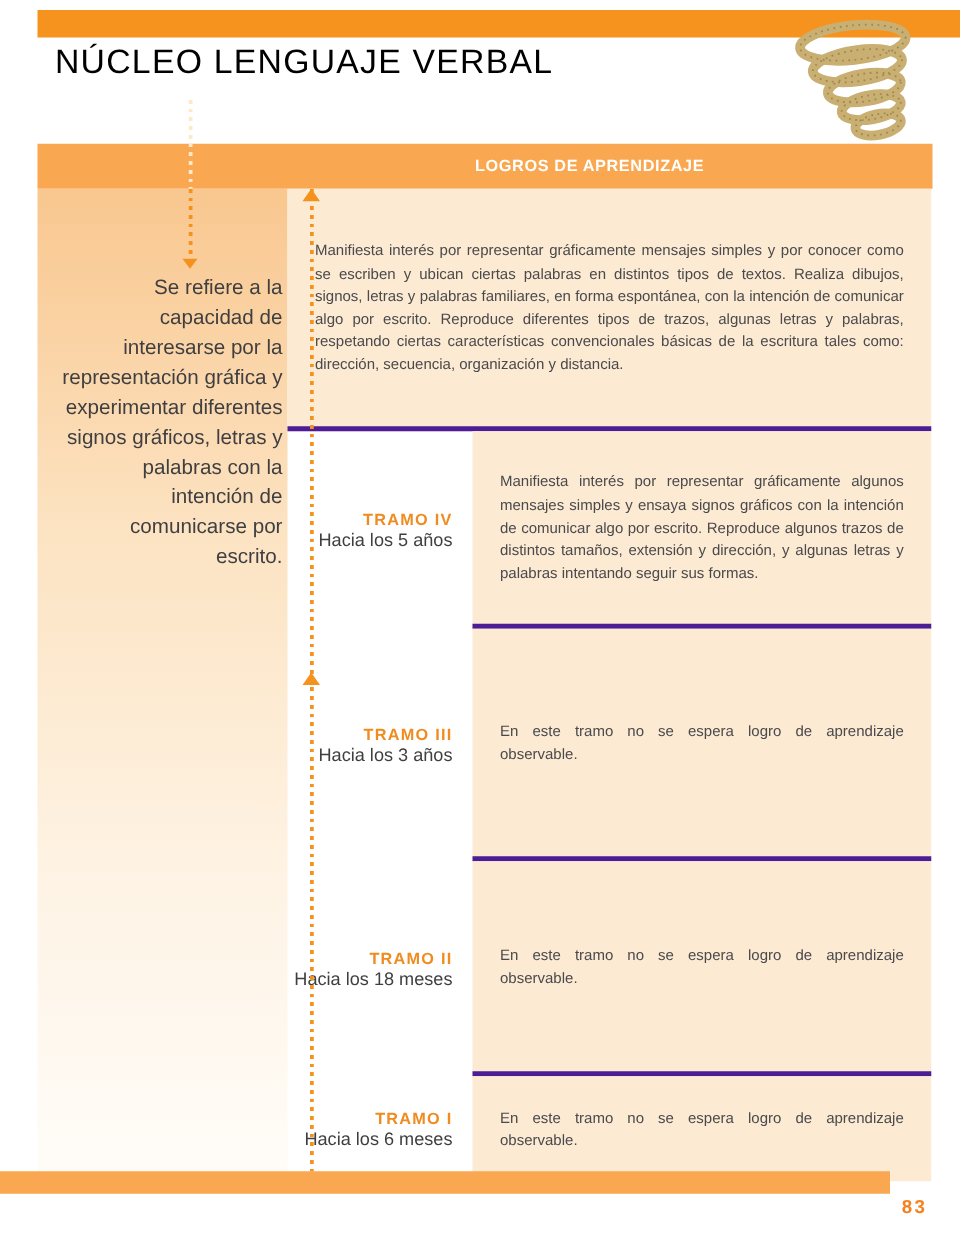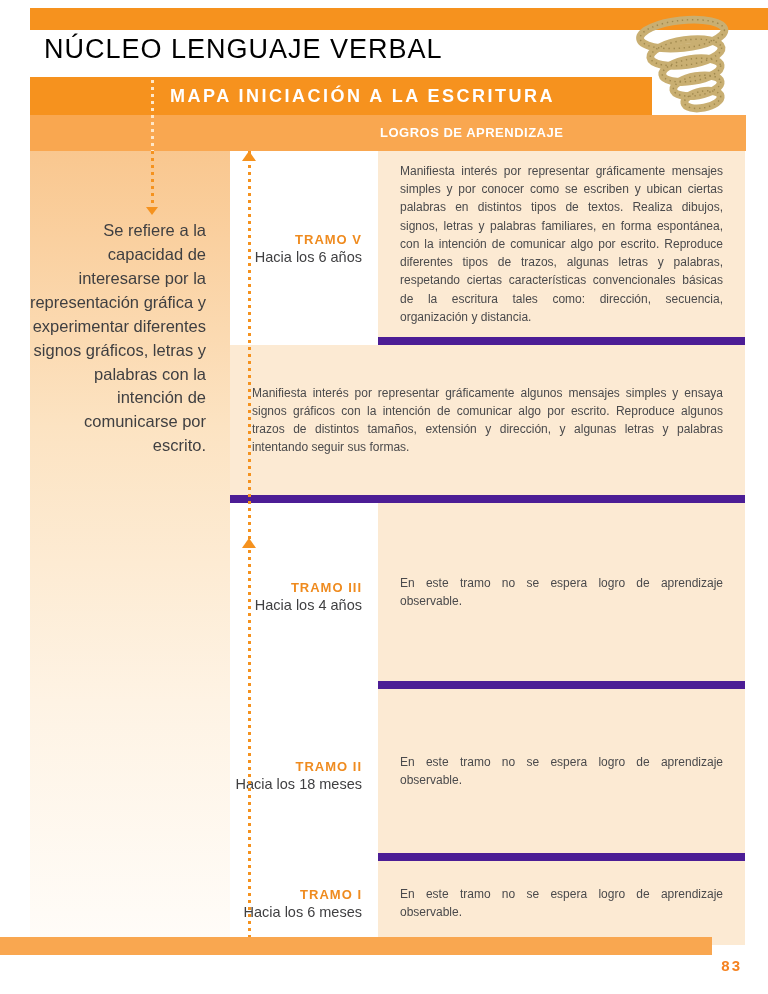--- a/index.html
+++ b/index.html
@@ -30,21 +30,21 @@
     color:#ffffff;font-size:13px;letter-spacing:0.5px;white-space:nowrap;font-weight:bold;
   }
   
   .spiral{position:absolute;right:22px;top:12px;width:122px;height:106px;z-index:5;}
   
   .sidebar{
     position:absolute;left:30px;top:151px;width:200px;height:786px;
     background:linear-gradient(180deg,#F9C78F 0%,#FCE3C2 35%,#FEF3E4 70%,#FFFCF8 100%);
   }
   .sidebar-text{
-    position:absolute;top:68px;right:24px;width:178px;margin:0;
+    position:absolute;top:68px;right:4px;width:178px;margin:0;
     text-align:right;font-size:16.5px;line-height:1.45;color:#3F3F41;
   }
   
   .vdots{position:absolute;width:3px;background-image:repeating-linear-gradient(to bottom,#F5921E 0px,#F5921E 3px,transparent 3px,transparent 7px);}
   .vdots.white{background-image:repeating-linear-gradient(to bottom,#FFE7C8 0px,#FFE7C8 3px,transparent 3px,transparent 7px);}
   .side-dots-upper{left:151px;top:80px;height:71px;z-index:6;}
   .side-dots-lower{left:151px;top:151px;height:54px;z-index:6;}
   .side-down-arrow{
     position:absolute;left:146px;top:207px;z-index:6;width:0;height:0;
     border-left:6px solid transparent;border-right:6px solid transparent;border-top:8px solid #F5921E;
@@ -63,21 +63,21 @@
   .row-iv{height:158px;}
   .row-iii{height:186px;}
   .row-ii{height:172px;}
   .row-i{height:84px;}
   .tramo-label-cell{width:148px;text-align:right;padding-right:16px;box-sizing:border-box;}
   .tramo-name{font-size:13px;font-weight:bold;color:#EF8B1F;letter-spacing:1px;}
   .tramo-age{font-size:14.5px;color:#3F3F41;margin-top:2px;}
   .tramo-text-cell{
     flex:1;align-self:stretch;display:flex;align-items:center;
     background:#FCEAD3;padding:12px 22px;box-sizing:border-box;
-    border-bottom:8px solid #4c1d95;
+    border-bottom:4px solid #4c1d95;
   }
   .tramo-row:last-child .tramo-text-cell{border-bottom:none;}
   .tramo-text{margin:0;font-size:12px;line-height:1.52;color:#4A4A4C;text-align:justify;}
   
   .bottom-bar{position:absolute;left:0;top:937px;width:712px;height:18px;background:#F9A750;}
   .page-number{
     position:absolute;right:26px;top:957px;
     color:#F58220;font-weight:bold;font-size:15px;letter-spacing:2px;
   }
 </style>
@@ -102,62 +102,59 @@
       <g fill="none" stroke="#8F793F" stroke-width="1.6" stroke-dasharray="1.5 4" opacity="0.7">
         <ellipse cx="62" cy="24" rx="46" ry="15" transform="rotate(-6 62 24)"></ellipse>
         <ellipse cx="66" cy="44" rx="39" ry="13.5" transform="rotate(-8 66 44)"></ellipse>
         <ellipse cx="72" cy="63" rx="32" ry="12" transform="rotate(-9 72 63)"></ellipse>
         <ellipse cx="78" cy="80" rx="26" ry="10.5" transform="rotate(-10 78 80)"></ellipse>
         <ellipse cx="84" cy="95" rx="20" ry="9" transform="rotate(-11 84 95)"></ellipse>
       </g>
     </svg>
   </div>
 
-  <div class="map-band">
-    <span class="map-title">MAPA INICIACIÓN A LA ESCRITURA</span>
-  </div>
 
   <div class="logros-band">
     <span class="logros-label">LOGROS DE APRENDIZAJE</span>
   </div>
 
   <div class="sidebar">
     <p class="sidebar-text">Se refiere a la capacidad de interesarse por la representación gráfica y experimentar diferentes signos gráficos, letras y palabras con la intención de comunicarse por escrito.</p>
   </div>
 
   <div class="vdots white side-dots-upper"></div>
   <div class="vdots side-dots-lower"></div>
   <div class="side-down-arrow"></div>
 
   <div class="vdots timeline"></div>
   <div class="tl-arrow top"></div>
   <div class="tl-arrow mid"></div>
 
   <div class="rows">
 
     <div class="tramo-row row-v">
-      <div class="tramo-label-cell">
-        <div class="tramo-name">TRAMO V</div>
-        <div class="tramo-age">Hacia los 6 años</div>
-      </div>
       <div class="tramo-text-cell">
         <p class="tramo-text">Manifiesta interés por representar gráficamente mensajes simples y por conocer como se escriben y ubican ciertas palabras en distintos tipos de textos. Realiza dibujos, signos, letras y palabras familiares, en forma espontánea, con la intención de comunicar algo por escrito. Reproduce diferentes tipos de trazos, algunas letras y palabras, respetando ciertas características convencionales básicas de la escritura tales como: dirección, secuencia, organización y distancia.</p>
       </div>
     </div>
 
     <div class="tramo-row row-iv">
+      <div class="tramo-label-cell">
+        <div class="tramo-name">TRAMO IV</div>
+        <div class="tramo-age">Hacia los 5 años</div>
+      </div>
       <div class="tramo-text-cell">
         <p class="tramo-text">Manifiesta interés por representar gráficamente algunos mensajes simples y ensaya signos gráficos con la intención de comunicar algo por escrito. Reproduce algunos trazos de distintos tamaños, extensión y dirección, y algunas letras y palabras intentando seguir sus formas.</p>
       </div>
     </div>
 
     <div class="tramo-row row-iii">
       <div class="tramo-label-cell">
         <div class="tramo-name">TRAMO III</div>
-        <div class="tramo-age">Hacia los 4 años</div>
+        <div class="tramo-age">Hacia los 3 años</div>
       </div>
       <div class="tramo-text-cell">
         <p class="tramo-text">En este tramo no se espera logro de aprendizaje observable.</p>
       </div>
     </div>
 
     <div class="tramo-row row-ii">
       <div class="tramo-label-cell">
         <div class="tramo-name">TRAMO II</div>
         <div class="tramo-age">Hacia los 18 meses</div>

